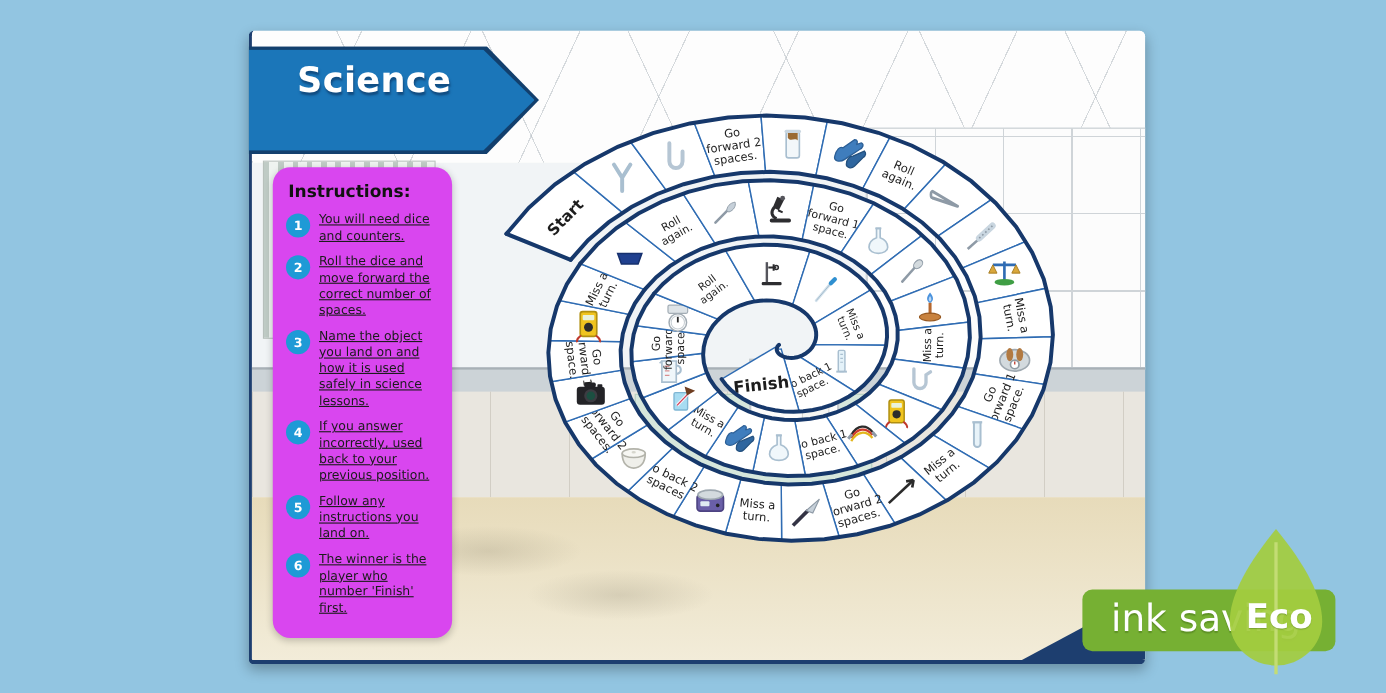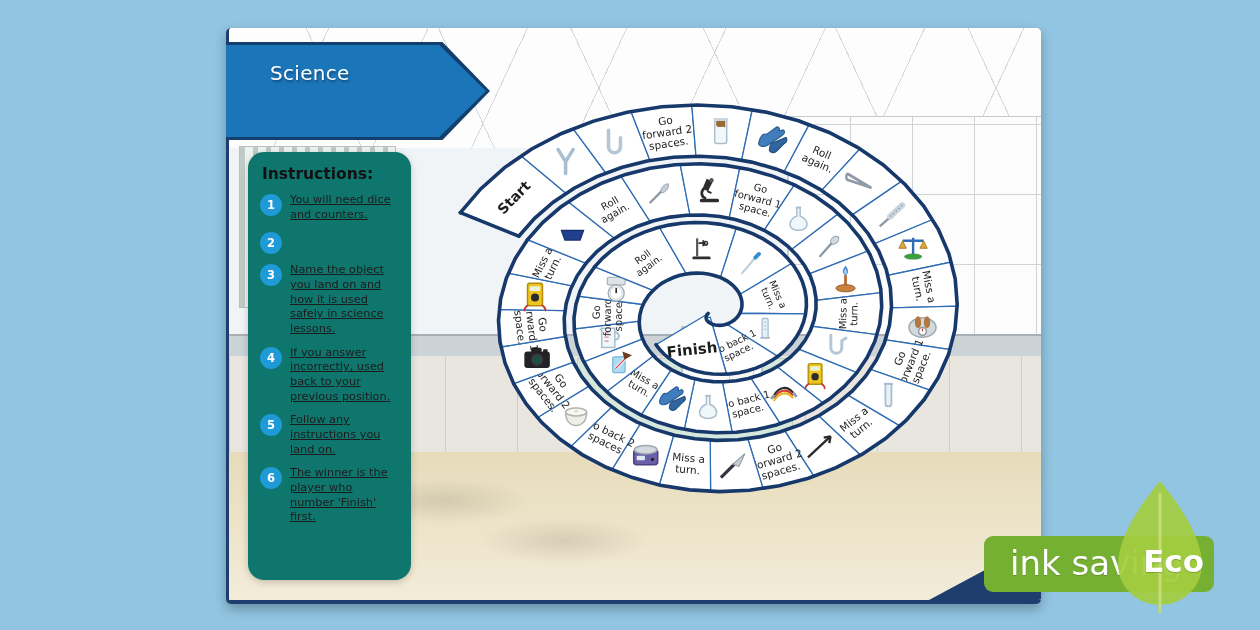--- a/index.html
+++ b/index.html
@@ -44,39 +44,39 @@
   .scientist-head{position:absolute;left:506px;top:320px;width:13px;height:14px;border-radius:50% 50% 45% 45%;background:#5c3f33;}
   .scientist-body{position:absolute;left:500px;top:333px;width:23px;height:44px;background:#f6f6f3;border:1px solid #d8d8d2;border-radius:9px 9px 4px 4px;}
   
   .board-svg{position:absolute;left:0;top:0;width:812px;height:572px;z-index:2;}
   
   .banner{position:absolute;left:226px;top:42px;width:264px;height:98px;z-index:5;}
   .banner-outline{position:absolute;inset:0;background:var(--banner-border,#123f6d);
     clip-path:polygon(0 0,82% 0,100% 50%,82% 100%,0 100%);}
   .banner-fill{position:absolute;left:0;top:3px;right:4px;bottom:3px;background:var(--banner-bg,#1b76b9);
     clip-path:polygon(0 0,82% 0,100% 50%,82% 100%,0 100%);}
-  .banner-text{position:absolute;left:44px;top:13px;color:#fff;font-weight:normal;font-size:20px;line-height:36px;
+  .banner-text{position:absolute;left:44px;top:13px;color:#fff;font-weight:bold;font-size:32px;line-height:36px;
     letter-spacing:.3px;text-shadow:1px 2px 2px rgba(10,40,80,.55);}
   
-  .panel{position:absolute;left:248px;top:152px;width:163px;height:428px;background:#0f766e;border-radius:16px;
+  .panel{position:absolute;left:248px;top:152px;width:163px;height:428px;background:#d946ef;border-radius:16px;
     box-shadow:0 2px 7px rgba(0,0,0,.2);padding:13px 11px 10px 12px;box-sizing:border-box;z-index:5;}
   .panel h2{margin:0 0 10px 2px;font-size:15.5px;color:#111;}
   .ins-row{display:flex;gap:8px;margin-bottom:9px;align-items:flex-start;}
   .ins-num{width:22px;height:22px;border-radius:50%;background:var(--num-bg,#1e9ad6);color:#fff;font-weight:bold;
     font-size:11.5px;display:flex;align-items:center;justify-content:center;flex-shrink:0;margin-top:1px;}
   .ins-text{font-size:11.3px;line-height:1.3;color:#1c1c1c;text-decoration:underline;}
   
   .navy-corner{position:absolute;right:0;bottom:0;width:112px;height:60px;background:var(--navy-corner,#1d3e6f);
     clip-path:polygon(100% 0,100% 100%,0 100%);}
   .eco-badge{position:absolute;left:984px;top:536px;width:230px;height:56px;background:var(--eco-green,#76b033);
     border-radius:9px;z-index:6;}
   .eco-badge-text{position:absolute;left:26px;top:0;height:56px;line-height:54px;color:#fff;font-size:34px;
     text-shadow:0 1px 1px rgba(60,100,20,.4);}
   .eco-leaf{position:absolute;left:1098px;top:477px;width:124px;height:140px;z-index:7;}
-  .eco-text{position:absolute;left:1122px;top:543px;width:82px;text-align:right;color:#fff;font-size:31px;
+  .eco-text{position:absolute;left:1122px;top:543px;width:82px;text-align:center;color:#fff;font-size:31px;
     font-weight:bold;z-index:8;text-shadow:0 1px 1px rgba(60,100,20,.4);}
 </style>
 </head>
 <body>
 
 <div class="card">
   <div class="lab-ceiling"></div>
   <div class="lab-wall"></div>
   <div class="window-blinds"></div>
   <div class="cabinets-right"></div>
@@ -345,20 +345,21 @@
 
 <div class="panel">
   <h2>Instructions:</h2>
   <div>
       <div class="ins-row">
         <div class="ins-num">1</div>
         <div class="ins-text">You will need dice and counters.</div>
       </div>
       <div class="ins-row">
         <div class="ins-num">2</div>
+        <div class="ins-text">Roll the dice and move forward the correct number of spaces.</div>
       </div>
       <div class="ins-row">
         <div class="ins-num">3</div>
         <div class="ins-text">Name the object you land on and how it is used safely in science lessons.</div>
       </div>
       <div class="ins-row">
         <div class="ins-num">4</div>
         <div class="ins-text">If you answer incorrectly, used back to your previous position.</div>
       </div>
       <div class="ins-row">

